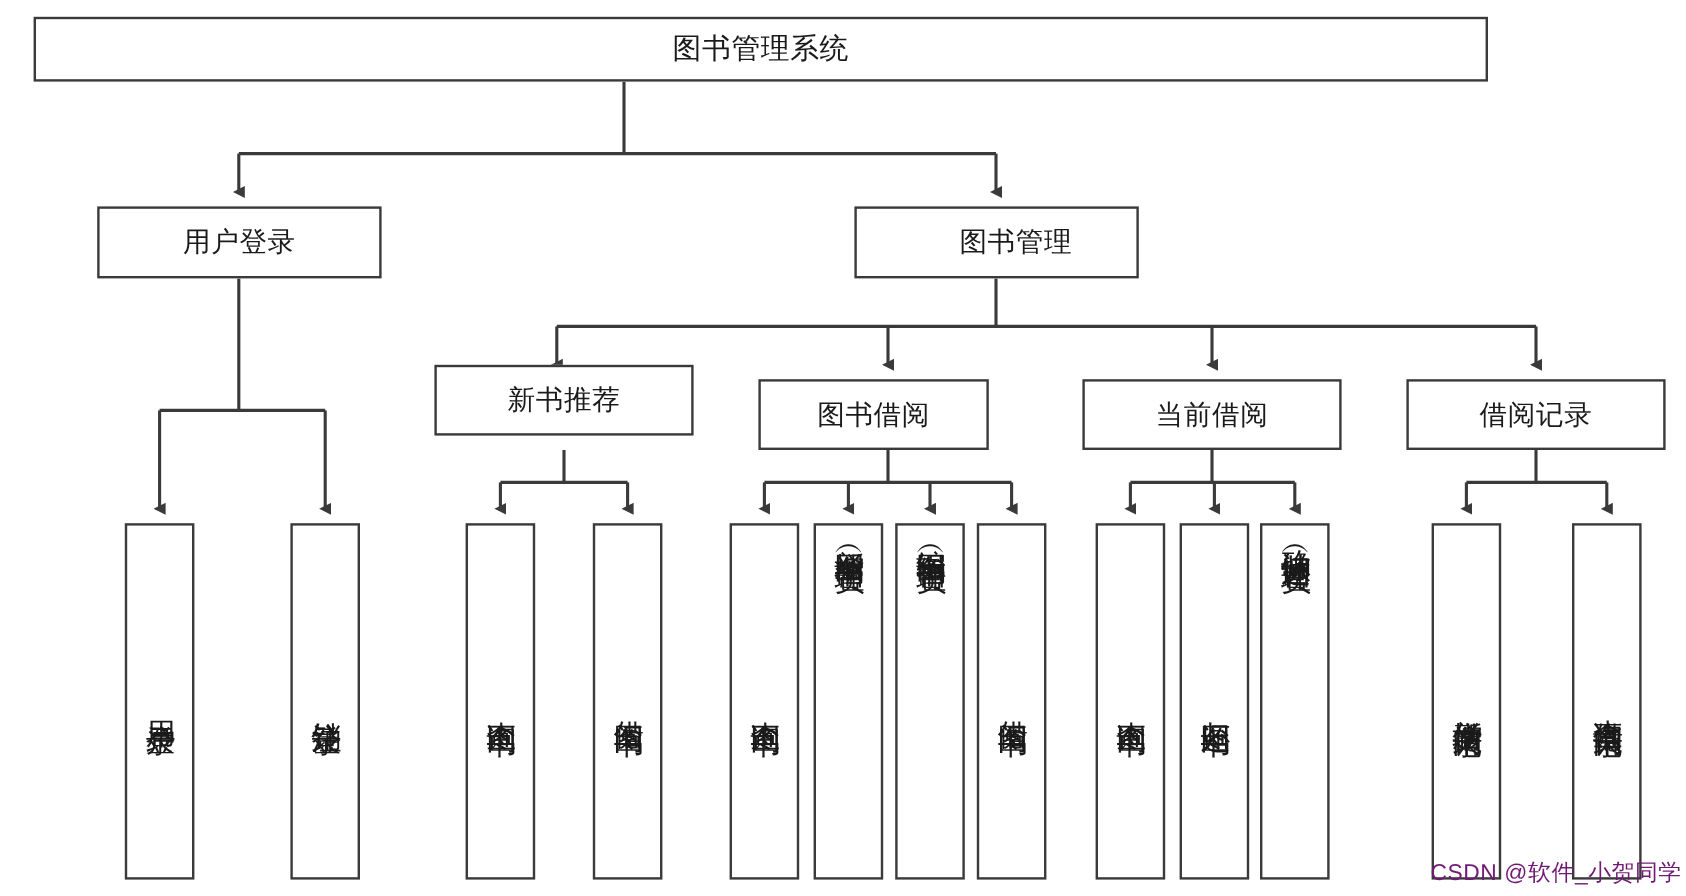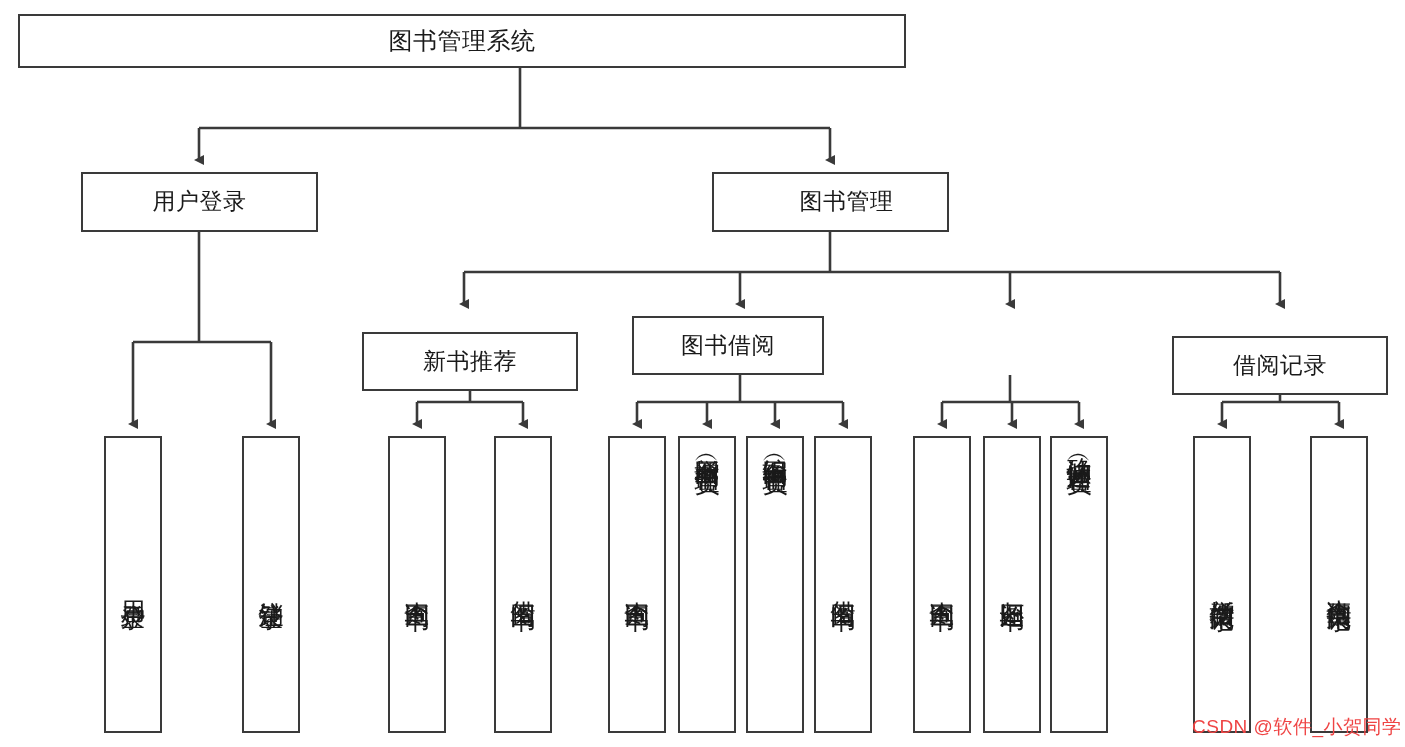--- a/index.html
+++ b/index.html
@@ -62,21 +62,21 @@
     line-height: 1.0;
     letter-spacing: 2px;
     white-space: nowrap;
   }
   .node.vert.center-text {
     align-items: center;
   }
   .watermark {
     position: absolute;
     font-size: 19px;
-    color: #ef4444;
+    color: #701a75;
     white-space: nowrap;
     letter-spacing: 0.5px;
   }
 </style>
 </head>
 <body>
 
 <div id="canvas">
 
   <svg id="edges" viewBox="0 0 1405 747">
@@ -122,42 +122,45 @@
       <path d="M1012,402 L1012,424" marker-end="url(#arrow)"></path>
       <path d="M1079,402 L1079,424" marker-end="url(#arrow)"></path>
 
       <path d="M1280,375 L1280,402"></path>
       <path d="M1222,402 L1339,402"></path>
       <path d="M1222,402 L1222,424" marker-end="url(#arrow)"></path>
       <path d="M1339,402 L1339,424" marker-end="url(#arrow)"></path>
     </g>
   </svg>
 
-  <div class="node horiz root" style="left:18px; top:14px; width:888px; height:54px;">
+  <div class="node horiz root" style="left:28px; top:14px; width:1212px; height:54px;">
     <span class="label">图书管理系统</span>
   </div>
 
   <div class="node horiz" style="left:81px; top:172px; width:237px; height:60px;">
     <span class="label">用户登录</span>
   </div>
 
   <div class="node horiz" style="left:712px; top:172px; width:237px; height:60px;padding-left:32px;">
     <span class="label">图书管理</span>
   </div>
 
-  <div class="node horiz" style="left:362px; top:332px; width:216px; height:59px;">
+  <div class="node horiz" style="left:362px; top:304px; width:216px; height:59px;">
     <span class="label">新书推荐</span>
   </div>
 
   <div class="node horiz" style="left:632px; top:316px; width:192px; height:59px;">
     <span class="label">图书借阅</span>
   </div>
 
-
-  <div class="node horiz" style="left:1172px; top:316px; width:216px; height:59px;margin-top:20px;">
+  <div class="node horiz" style="left:902px; top:316px; width:216px; height:59px;">
+    <span class="label">当前借阅</span>
+  </div>
+
+  <div class="node horiz" style="left:1172px; top:316px; width:216px; height:59px;">
     <span class="label">借阅记录</span>
   </div>
 
   <div class="node vert center-text" style="left:104px; top:436px; width:58px; height:297px;">
     <span class="label">用户登录</span>
   </div>
 
   <div class="node vert center-text" style="left:242px; top:436px; width:58px; height:297px;">
     <span class="label">注销登录</span>
   </div>

